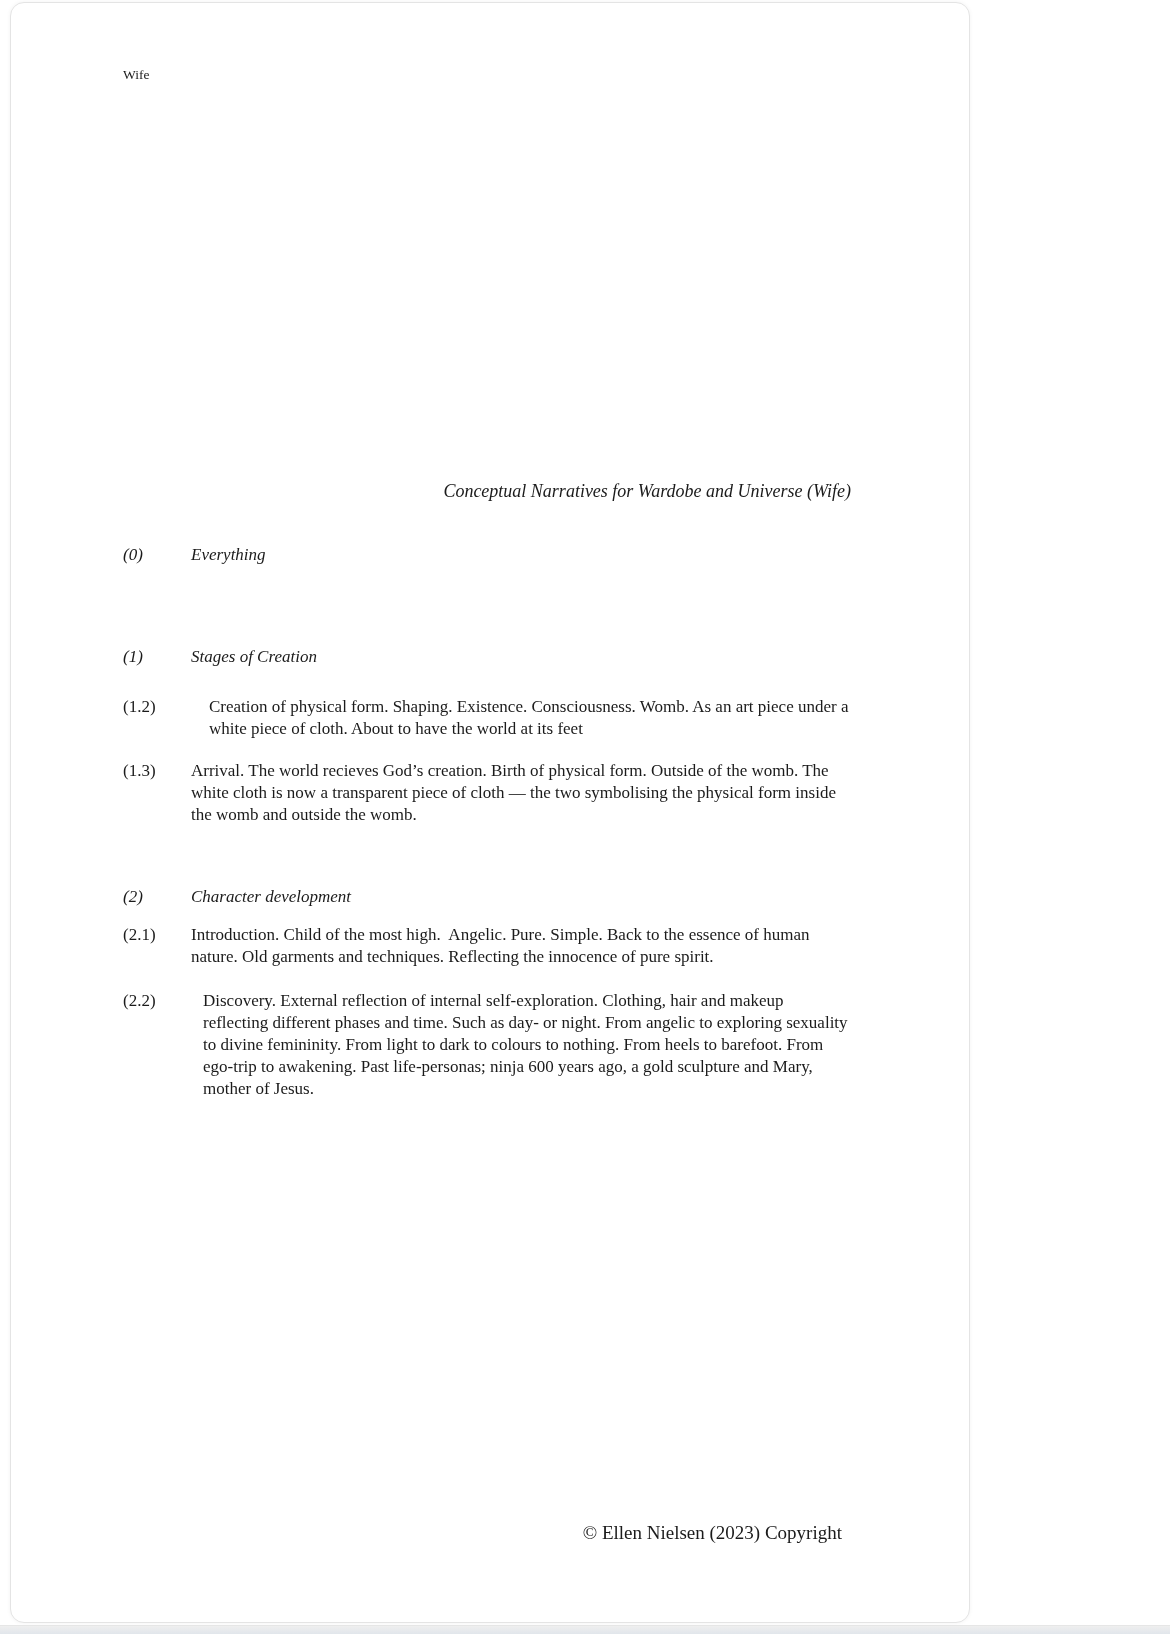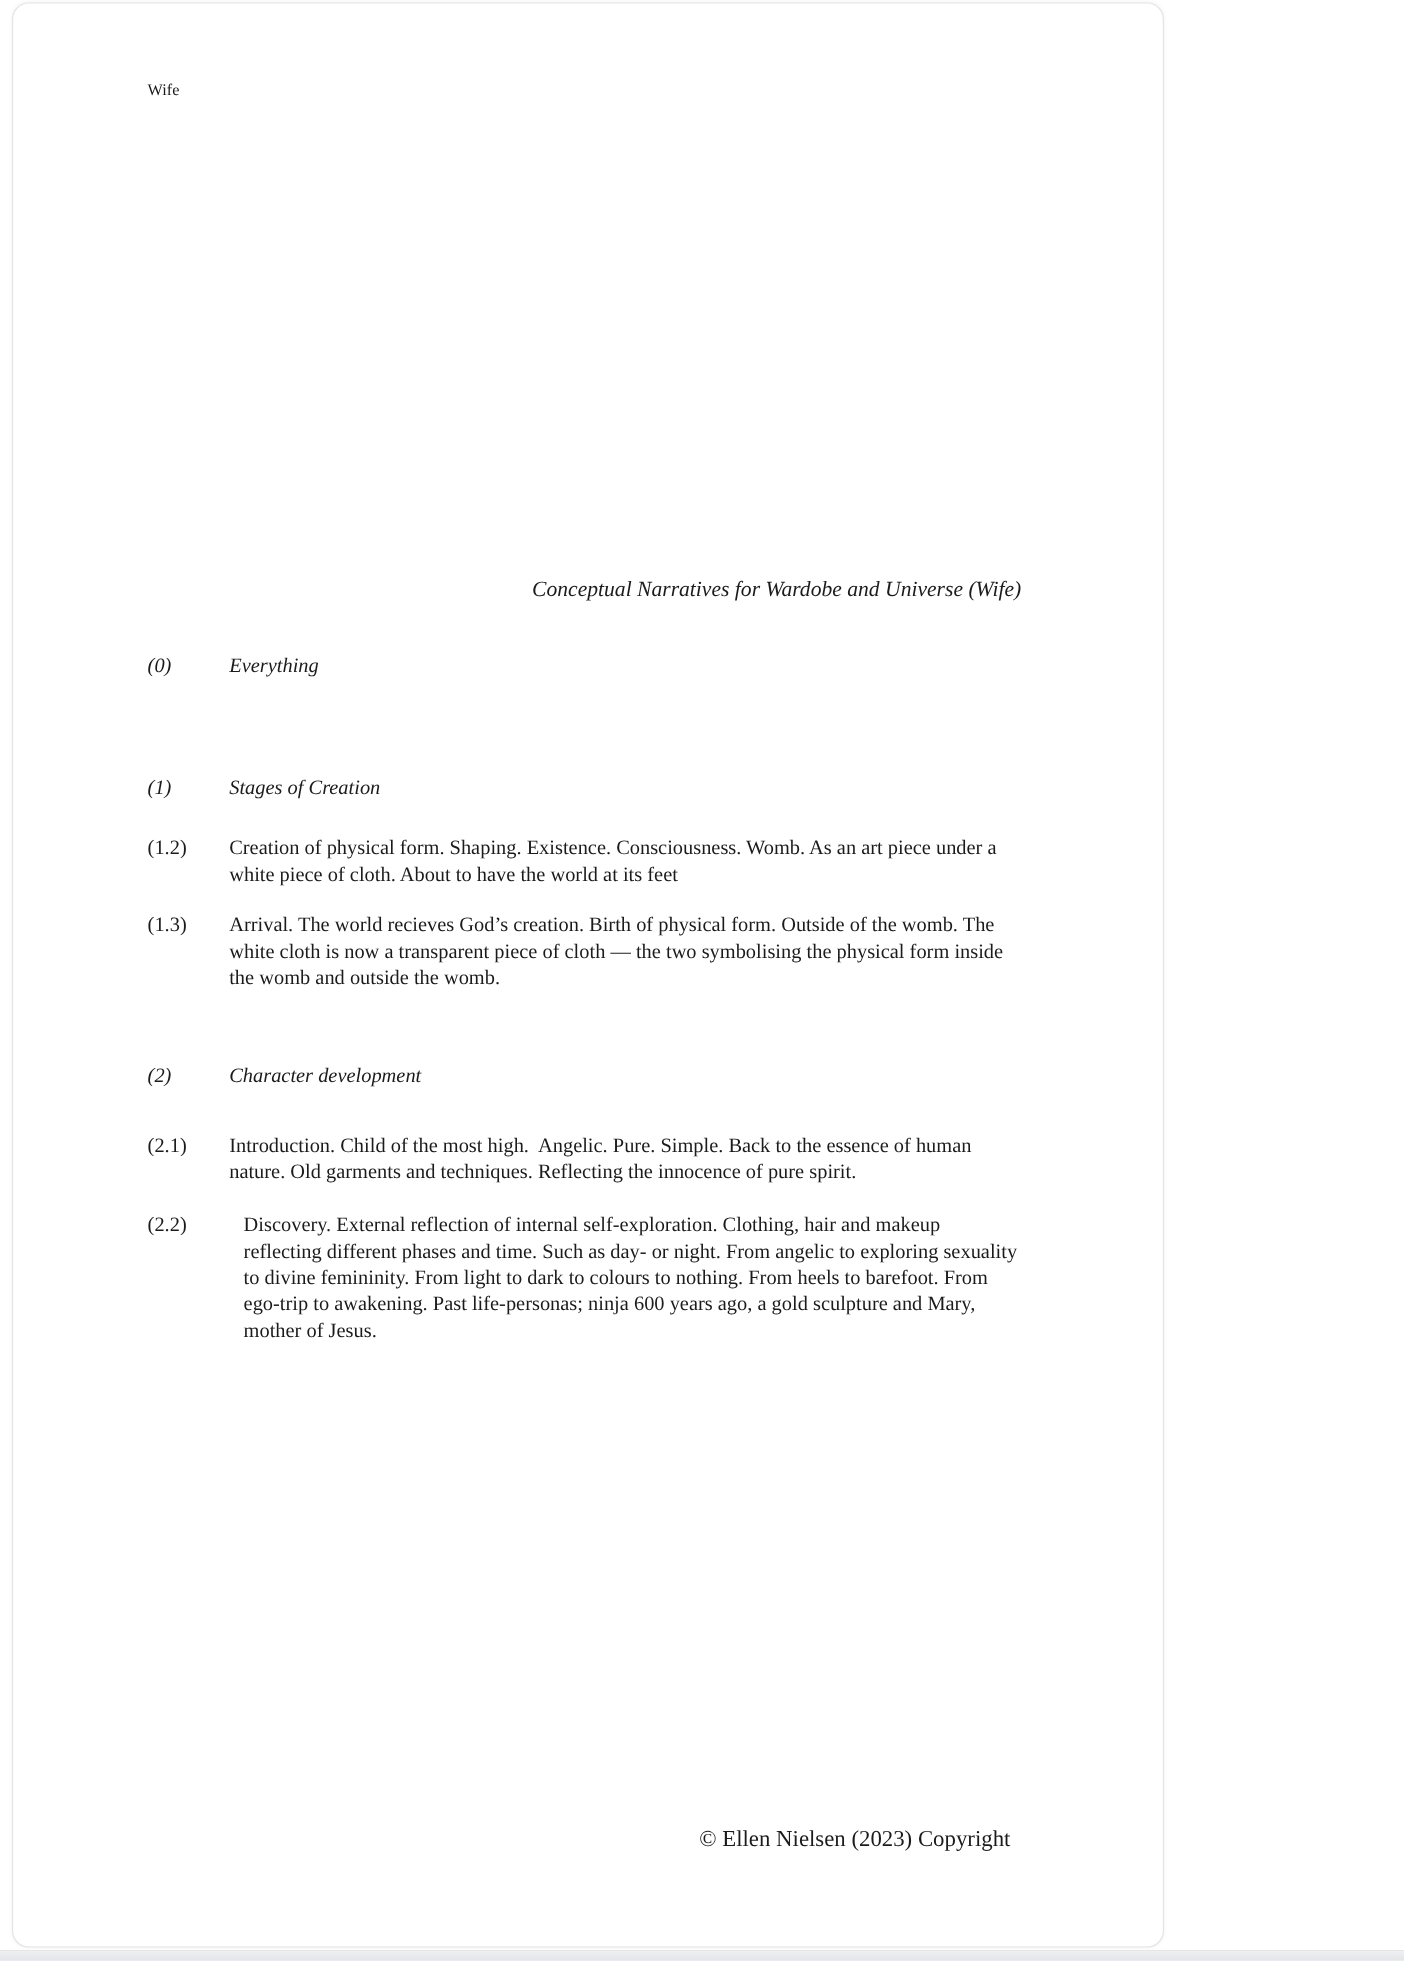--- a/index.html
+++ b/index.html
@@ -69,24 +69,24 @@
   }
   .sec-heading { font-style: italic; }
   .sec-heading .num-col { font-style: italic; }
   .item-text {
     flex: 1;
     white-space: pre-wrap;
   }
   .mt-sec0  { margin-top: 42px; }
   .mt-sec1  { margin-top: 80px; }
   .mt-i11   { margin-top: 20px; }
-  .mt-i12   { margin-top: 28px; }
+  .mt-i12   { margin-top: 28px; gap: 18px; }
   .mt-i13   { margin-top: 20px; }
   .mt-sec2  { margin-top: 60px; }
-  .mt-i21   { margin-top: 36px; }
+  .mt-i21   { margin-top: 16px; }
   .mt-i22   { margin-top: 22px; gap: 12px; }
   .copyright-footer {
     position: absolute;
     top: 1520px;
     right: 127px;
     font-size: 19px;
     line-height: 19px;
   }
 </style>
 </head>

